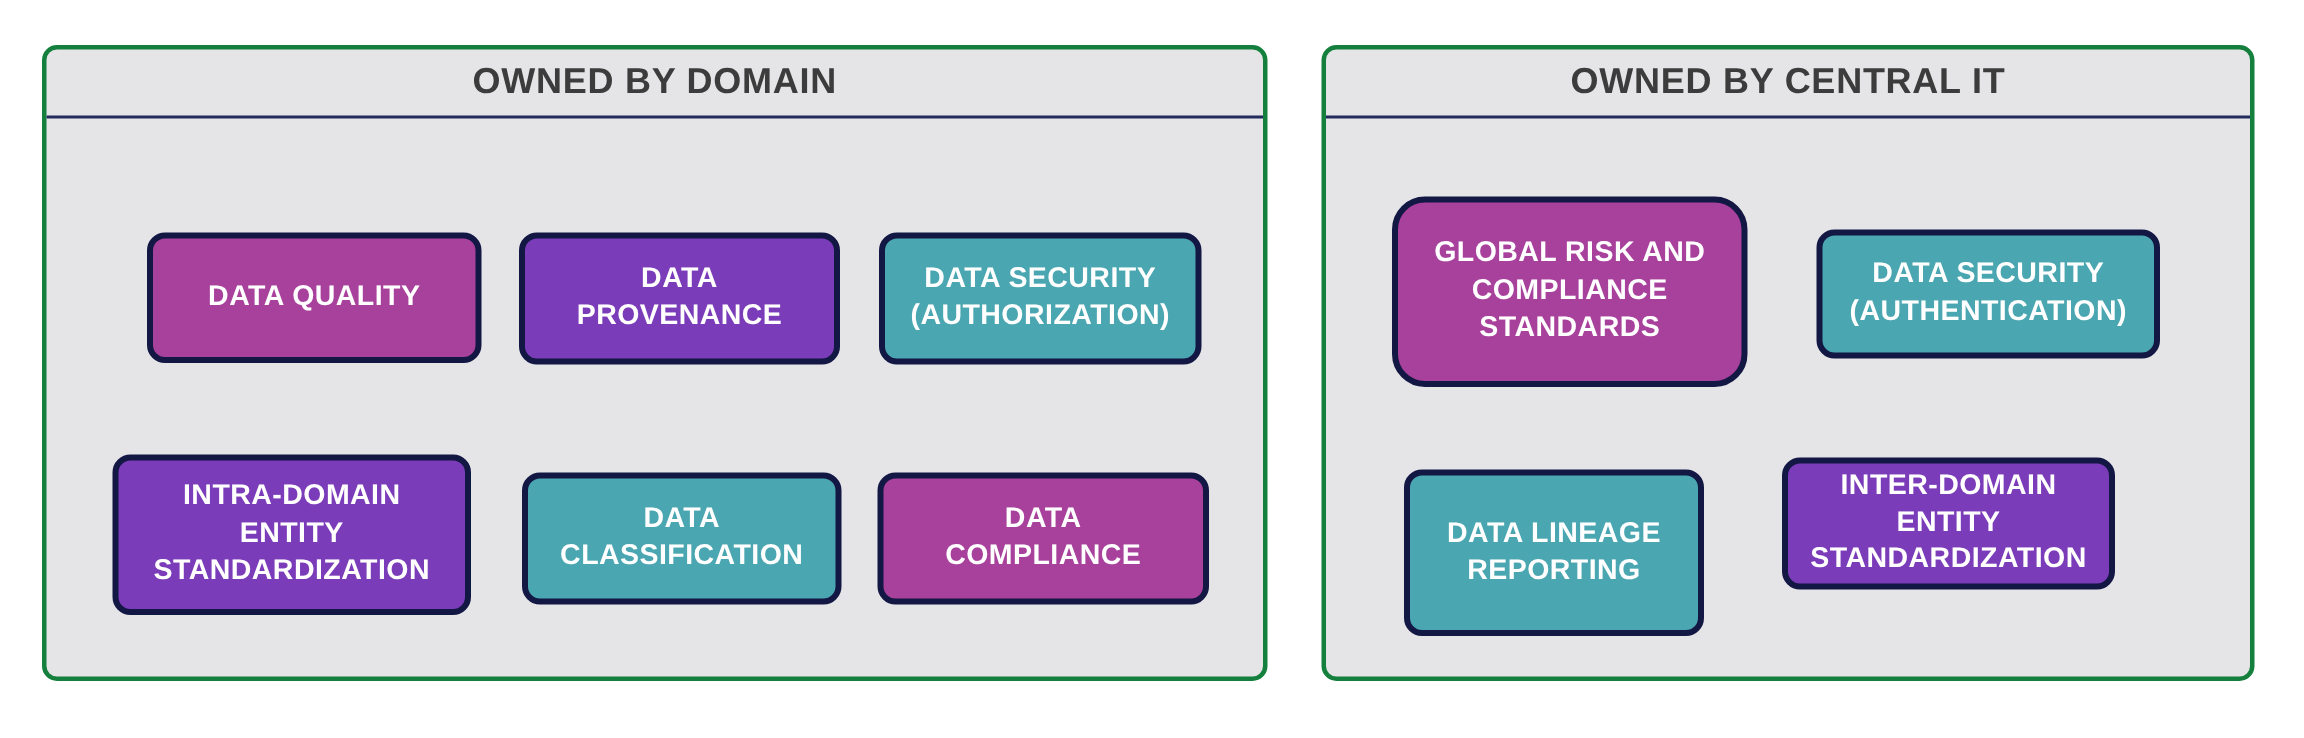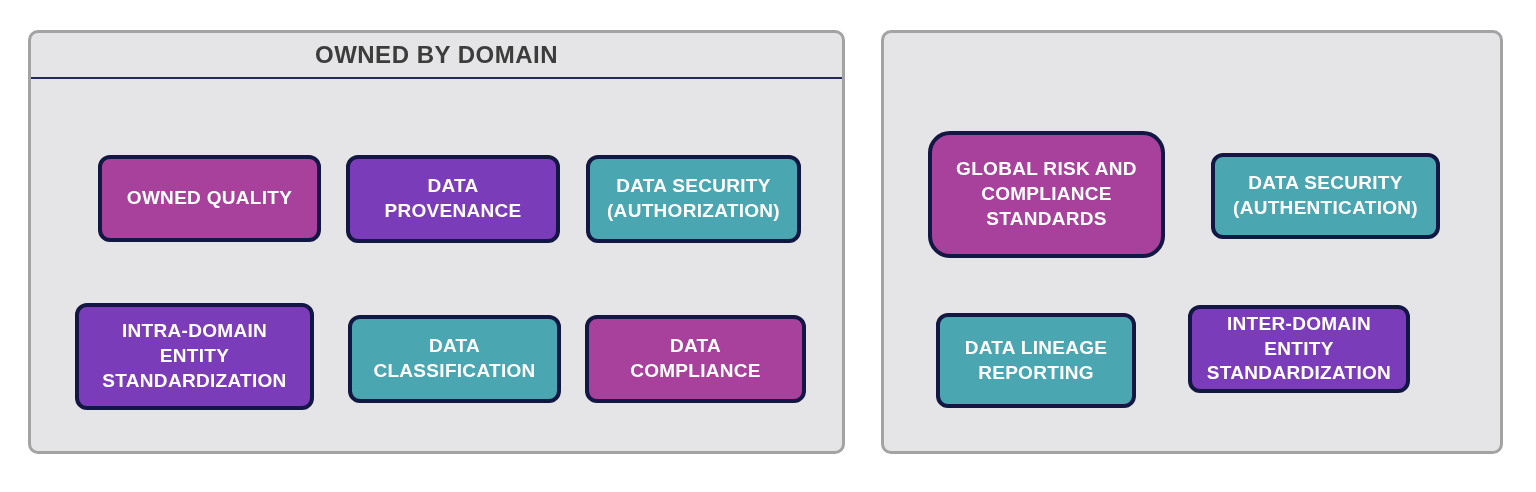--- a/index.html
+++ b/index.html
@@ -9,21 +9,21 @@
     height: 492px;
     background: #ffffff;
     font-family: "Liberation Sans", sans-serif;
     overflow: hidden;
   }
   .panel {
     position: absolute;
     top: 30px;
     height: 424px;
     background: #e5e4e7;
-    border: 3px solid #a3a3a3;
+    border: 3px solid #15803d;
     border-radius: 10px;
     box-sizing: border-box;
   }
   .panel-left  { left: 28px;  width: 817px; }
   .panel-right { left: 881px; width: 622px; }
   .panel-header {
     height: 44px;
     border-bottom: 2px solid #232a5c;
     display: flex;
     align-items: center;
@@ -57,35 +57,35 @@
   
   .b-quality        { left: 67px;  top: 122px; width: 223px; height: 87px; }
   .b-provenance     { left: 315px; top: 122px; width: 214px; height: 88px; }
   .b-sec-authz      { left: 555px; top: 122px; width: 215px; height: 88px; }
   .b-intra          { left: 44px;  top: 270px; width: 239px; height: 107px; }
   .b-classification { left: 317px; top: 282px; width: 213px; height: 88px; }
   .b-compliance     { left: 554px; top: 282px; width: 221px; height: 88px; }
   
   .b-global-risk    { left: 44px;  top: 98px;  width: 237px; height: 127px; border-radius: 22px; }
   .b-sec-authn      { left: 327px; top: 120px; width: 229px; height: 86px; }
-  .b-lineage        { left: 52px;  top: 280px; width: 200px; height: 95px; }
+  .b-lineage        { left: 52px;  top: 280px; width: 200px; height: 111px; }
   .b-inter          { left: 304px; top: 272px; width: 222px; height: 88px; }
 </style>
 </head>
 <body>
 
 <div class="stage">
 
   <div class="panel panel-left">
     <div class="panel-header">
       <div class="panel-title">OWNED BY DOMAIN</div>
     </div>
 
     <div class="box b-quality" style="background-color: rgb(168, 65, 156);">
-      <div class="box-label">OWNED QUALITY</div>
+      <div class="box-label">DATA QUALITY</div>
     </div>
 
     <div class="box b-provenance" style="background-color: rgb(123, 60, 185);">
       <div class="box-label">DATA
 PROVENANCE</div>
     </div>
 
     <div class="box b-sec-authz" style="background-color: rgb(74, 166, 176);">
       <div class="box-label">DATA SECURITY
 (AUTHORIZATION)</div>
@@ -102,20 +102,23 @@
 CLASSIFICATION</div>
     </div>
 
     <div class="box b-compliance" style="background-color: rgb(168, 65, 156);">
       <div class="box-label">DATA
 COMPLIANCE</div>
     </div>
   </div>
 
   <div class="panel panel-right">
+    <div class="panel-header">
+      <div class="panel-title">OWNED BY CENTRAL IT</div>
+    </div>
 
     <div class="box b-global-risk" style="background-color: rgb(168, 65, 156);">
       <div class="box-label">GLOBAL RISK AND
 COMPLIANCE
 STANDARDS</div>
     </div>
 
     <div class="box b-sec-authn" style="background-color: rgb(74, 166, 176);">
       <div class="box-label">DATA SECURITY
 (AUTHENTICATION)</div>

